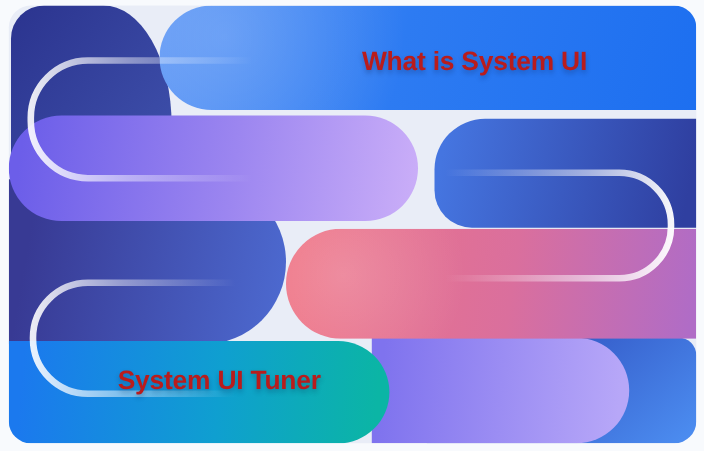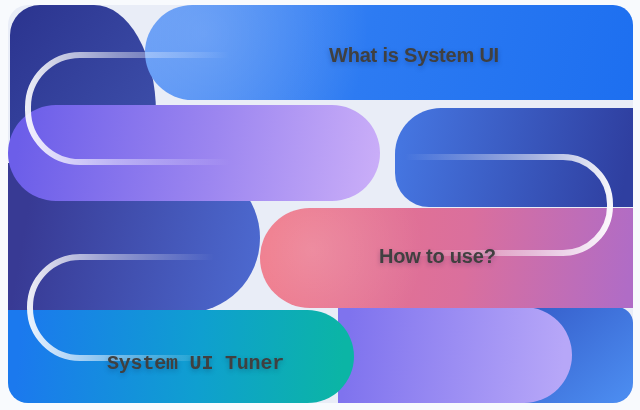--- a/index.html
+++ b/index.html
@@ -84,33 +84,33 @@
   }
 
   .strokes {
     position: absolute;
     left: 0; top: 0; width: 625px; height: 398px;
     pointer-events: none;
   }
 
   .pill-label {
     position: absolute;
-    color: #404040;
+    color: #b91c1c;
     font-weight: 700;
-    font-size: 20px;
+    font-size: 24px;
     line-height: 1;
     letter-spacing: -0.2px;
     white-space: nowrap;
     text-shadow: 0 2px 5px rgba(10, 20, 60, 0.28);
     z-index: 10;
   }
   .lbl-1 { left: 321px; top: 40px; }
   .lbl-2 { left: 85px;  top: 139px; }
   .lbl-3 { left: 371px; top: 241px; }
-  .lbl-4 { left: 99px;  top: 349px; font-family: Liberation Mono, monospace; }
+  .lbl-4 { left: 99px;  top: 330px; }
 </style>
 </head>
 <body>
 
 <div class="stage">
   <div class="card">
 
     <div class="shape blob-tl"></div>
     <div class="shape blob-ml"></div>
     <div class="shape blob-rm"></div>
@@ -135,17 +135,16 @@
           <stop offset="0.78" stop-color="#ffffff" stop-opacity="0.55"></stop>
           <stop offset="1" stop-color="#ffffff" stop-opacity="0.95"></stop>
         </linearGradient>
       </defs>
       <rect x="20" y="50" width="252" height="107" rx="52" fill="none" stroke="url(#gradFadeRight)" stroke-width="6"></rect>
       <rect x="22" y="252" width="230" height="101" rx="50" fill="none" stroke="url(#gradFadeRight)" stroke-width="6"></rect>
       <rect x="260" y="152" width="342" height="96" rx="47" fill="none" stroke="url(#gradFadeLeft)" stroke-width="6"></rect>
     </svg>
 
     <div class="pill-label lbl-1">What is System UI</div>
-    <div class="pill-label lbl-3">How to use?</div>
     <div class="pill-label lbl-4">System UI Tuner</div>
 
   </div>
 </div>
 
 </body></html>

